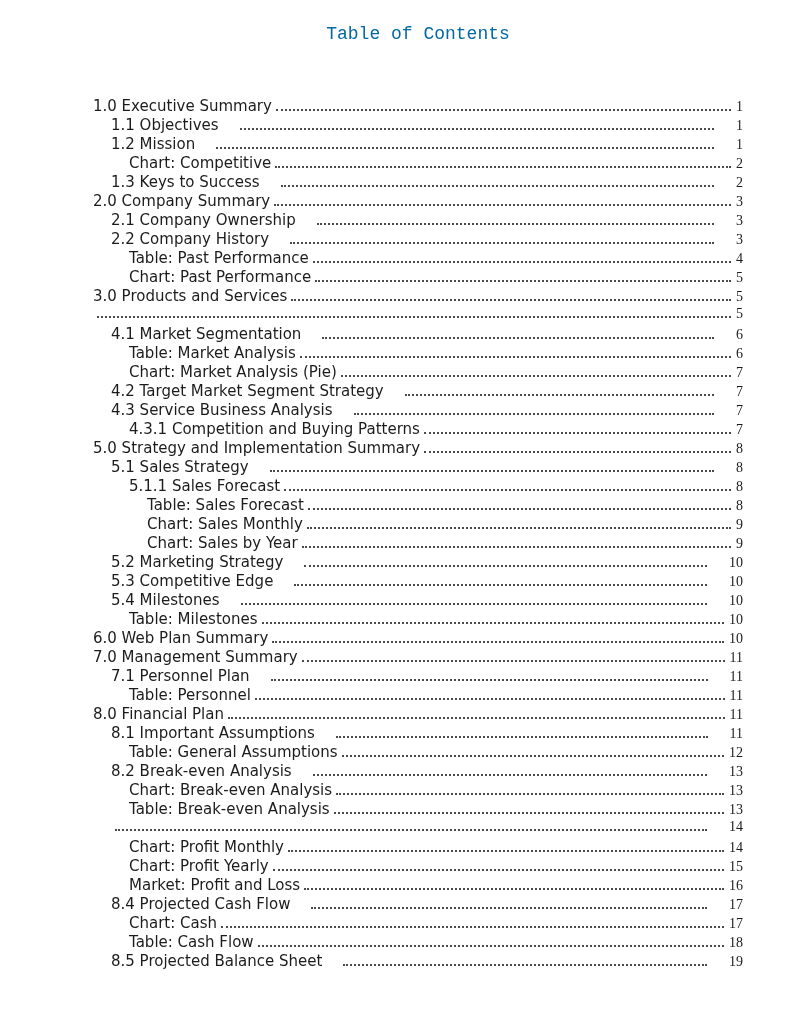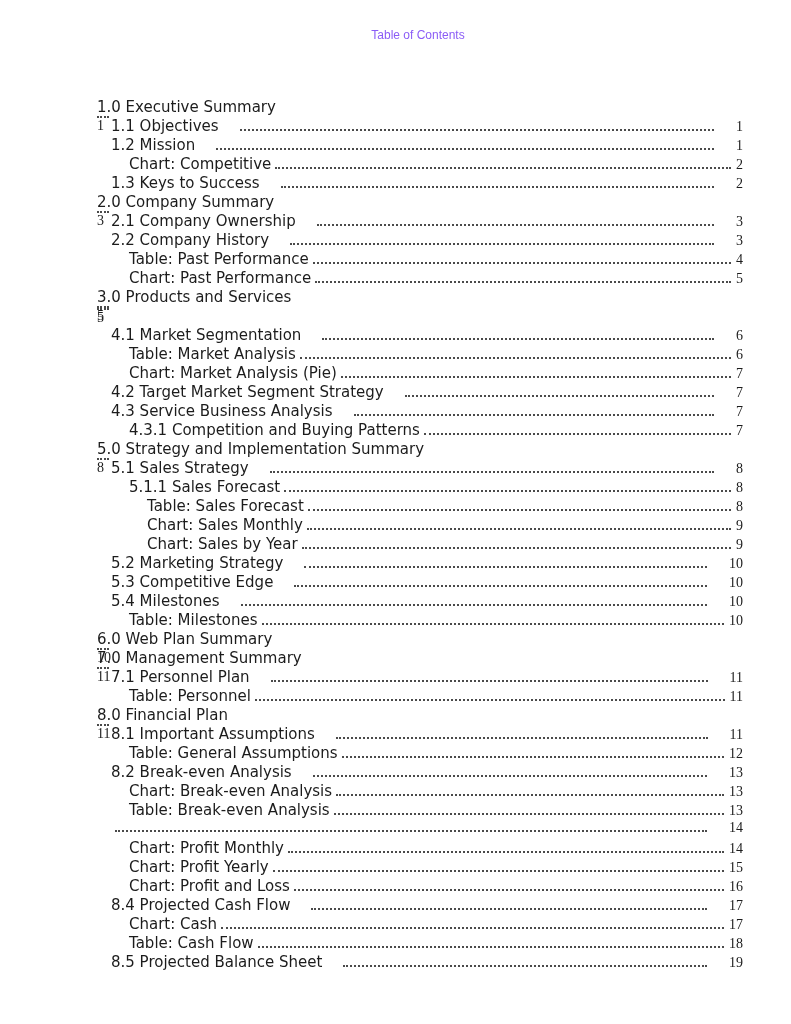--- a/index.html
+++ b/index.html
@@ -16,34 +16,34 @@
     height: 1024px;
     background: #ffffff;
     padding: 24px 48px 0 93px; 
     color: #1c1c1c;
   }
   .doc-header {
     text-align: center;
     line-height: 19px;
   }
   .doc-title {
-    font-family: Liberation Sans, sans-serif;
-    font-size: 12px;
-    color: #8b5cf6;
+    font-family: Liberation Mono, monospace;
+    font-size: 18px;
+    color: #0369a1;
   }
   .toc {
     margin-top: 53px;
   }
   .toc-row {
     display: flex;
     align-items: baseline;
     height: 19px;
     white-space: nowrap;
   }
-  .toc-row.lvl0 { padding-left: 0; flex-direction: column; }
+  .toc-row.lvl0 { padding-left: 0; }
   .toc-row.lvl1 { padding-left: 18px; gap: 17px; }
   .toc-row.lvl2 { padding-left: 36px; }
   .toc-row.lvl3 { padding-left: 54px; }
   .toc-label {
     font-size: 15px;
     color: #1c1c1c;
     flex: 0 0 auto;
   }
   .toc-dots {
     flex: 1 1 auto;
@@ -265,21 +265,21 @@
         <span class="toc-label">Chart: Profit Monthly</span>
         <span class="toc-dots"></span>
         <span class="toc-page">14</span>
       </div>
       <div class="toc-row lvl2">
         <span class="toc-label">Chart: Profit Yearly</span>
         <span class="toc-dots"></span>
         <span class="toc-page">15</span>
       </div>
       <div class="toc-row lvl2">
-        <span class="toc-label">Chart: Profit and Loss</span>
+        <span class="toc-label">Market: Profit and Loss</span>
         <span class="toc-dots"></span>
         <span class="toc-page">16</span>
       </div>
       <div class="toc-row lvl1">
         <span class="toc-label">8.4 Projected Cash Flow</span>
         <span class="toc-dots"></span>
         <span class="toc-page">17</span>
       </div>
       <div class="toc-row lvl2">
         <span class="toc-label">Chart: Cash</span>

